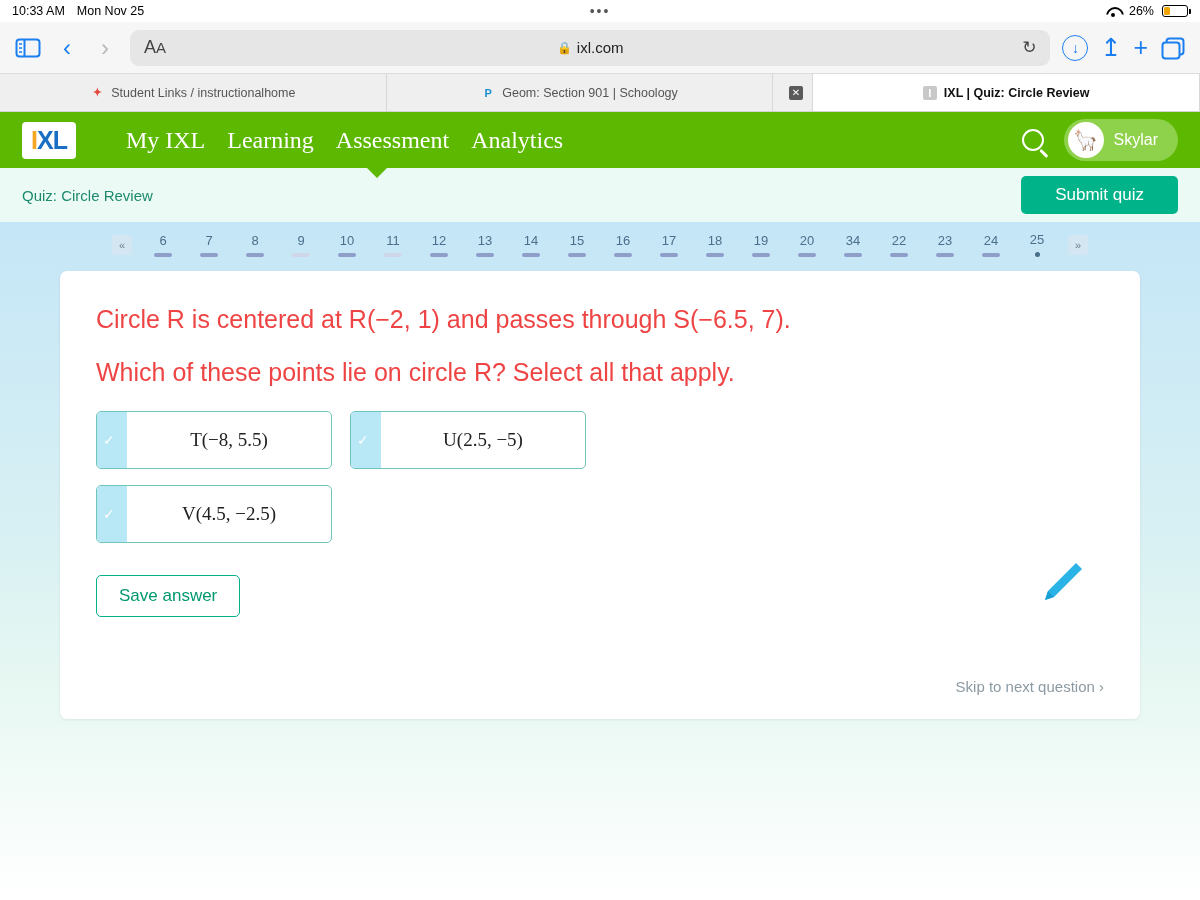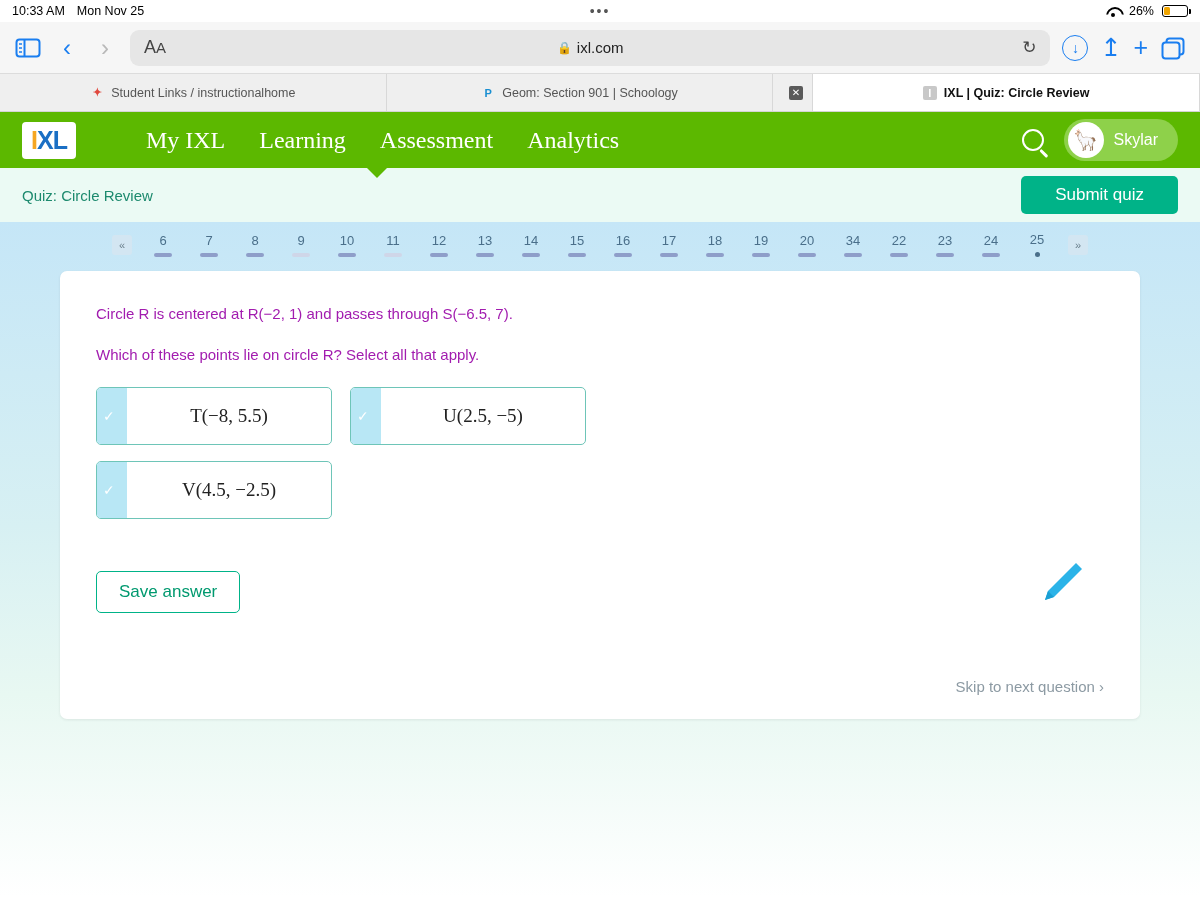--- a/index.html
+++ b/index.html
@@ -141,22 +141,22 @@
   }
   .ixl-logo {
     background: #fff; border-radius: 4px;
     padding: 4px 9px;
     font-weight: bold; font-size: 25px; letter-spacing: -1px;
     display: flex; align-items: center;
   }
   .ixl-logo .i { color: #f5a623; }
   .ixl-logo .x { color: #1a6fc4; }
   .nav-links {
-    display: flex; align-items: center; gap: 34px;
-    margin-left: 70px;
+    display: flex; align-items: center; gap: 22px;
+    margin-left: 50px;
     font-family: "Liberation Serif", serif;
     font-size: 24px;
     color: #ffffff;
   }
   .nav-links span { cursor: pointer; }
   .nav-right {
     margin-left: auto; display: flex; align-items: center; gap: 20px;
   }
   .search-glass {
     width: 22px; height: 22px; border: 2.5px solid #fff; border-radius: 50%;
@@ -247,21 +247,21 @@
     margin: 8px auto 0;
     width: 1080px;
     background: #fff;
     border-radius: 7px;
     padding: 34px 36px 30px;
     height: 448px;
     position: relative;
     box-shadow: 0 1px 3px rgba(0,0,0,.08);
   }
   .q-line {
-    font-size: 15px; color: #a21caf; margin-bottom: 24px;
+    font-size: 25px; color: #ef4444; margin-bottom: 24px;
   }
   .choices { display: flex; flex-wrap: wrap; gap: 16px 18px; max-width: 700px; }
   .choice {
     display: flex; align-items: stretch;
     border: 1.5px solid #6ec5b8;
     border-radius: 5px;
     overflow: hidden;
     min-width: 236px;
     height: 58px;
     cursor: pointer;
@@ -276,21 +276,21 @@
   }
   .choice .label {
     flex: 1;
     display: flex; align-items: center; justify-content: center;
     font-size: 19px; color: #222;
     padding: 0 28px;
     font-family: "Liberation Serif", serif;
   }
 
   .save-answer {
-    margin-top: 52px;
+    margin-top: 32px;
     border: 1.5px solid #00b388;
     color: #00996f;
     background: #fff;
     border-radius: 5px;
     height: 42px;
     padding: 0 22px;
     font-size: 17px;
     cursor: pointer;
   }
   .pencil {

